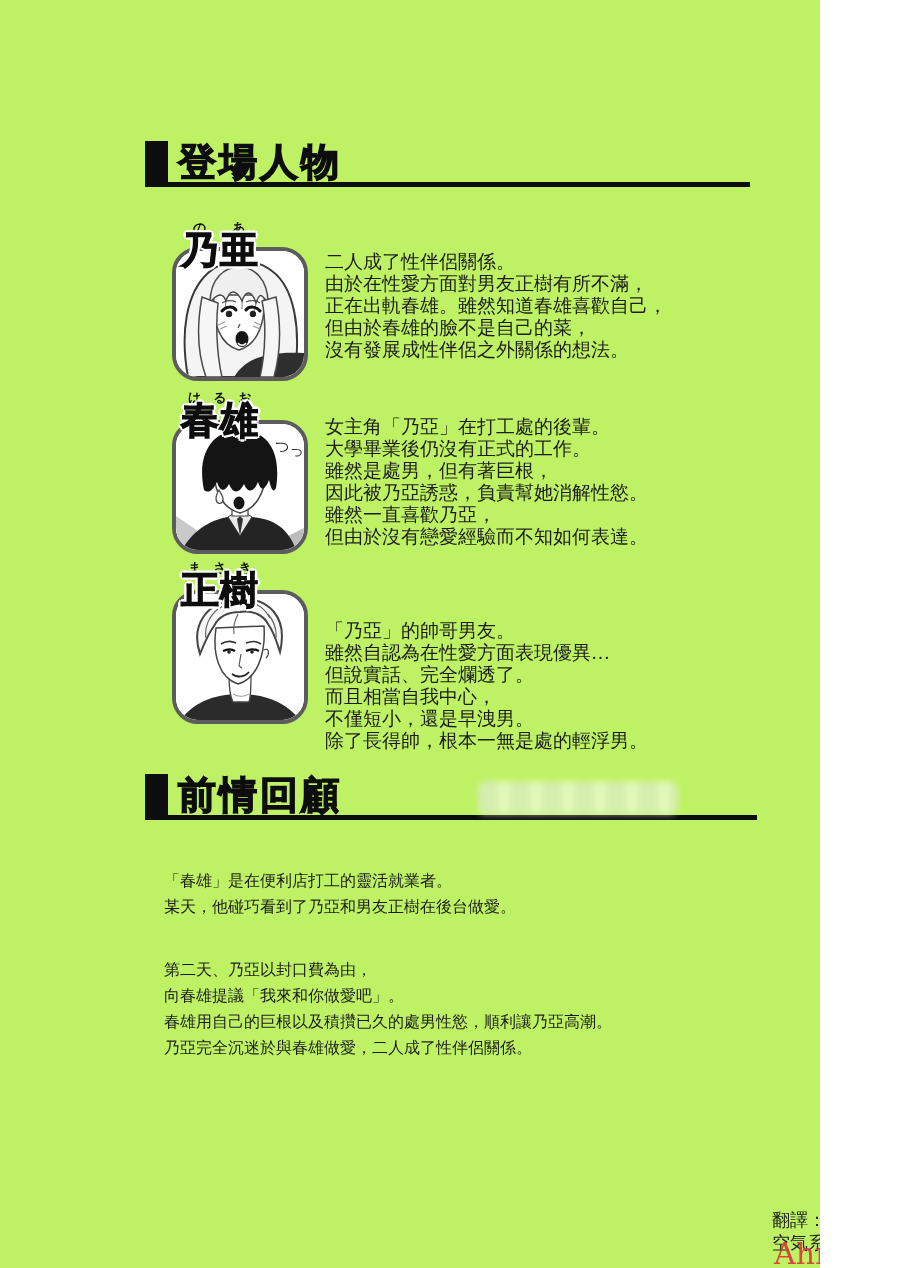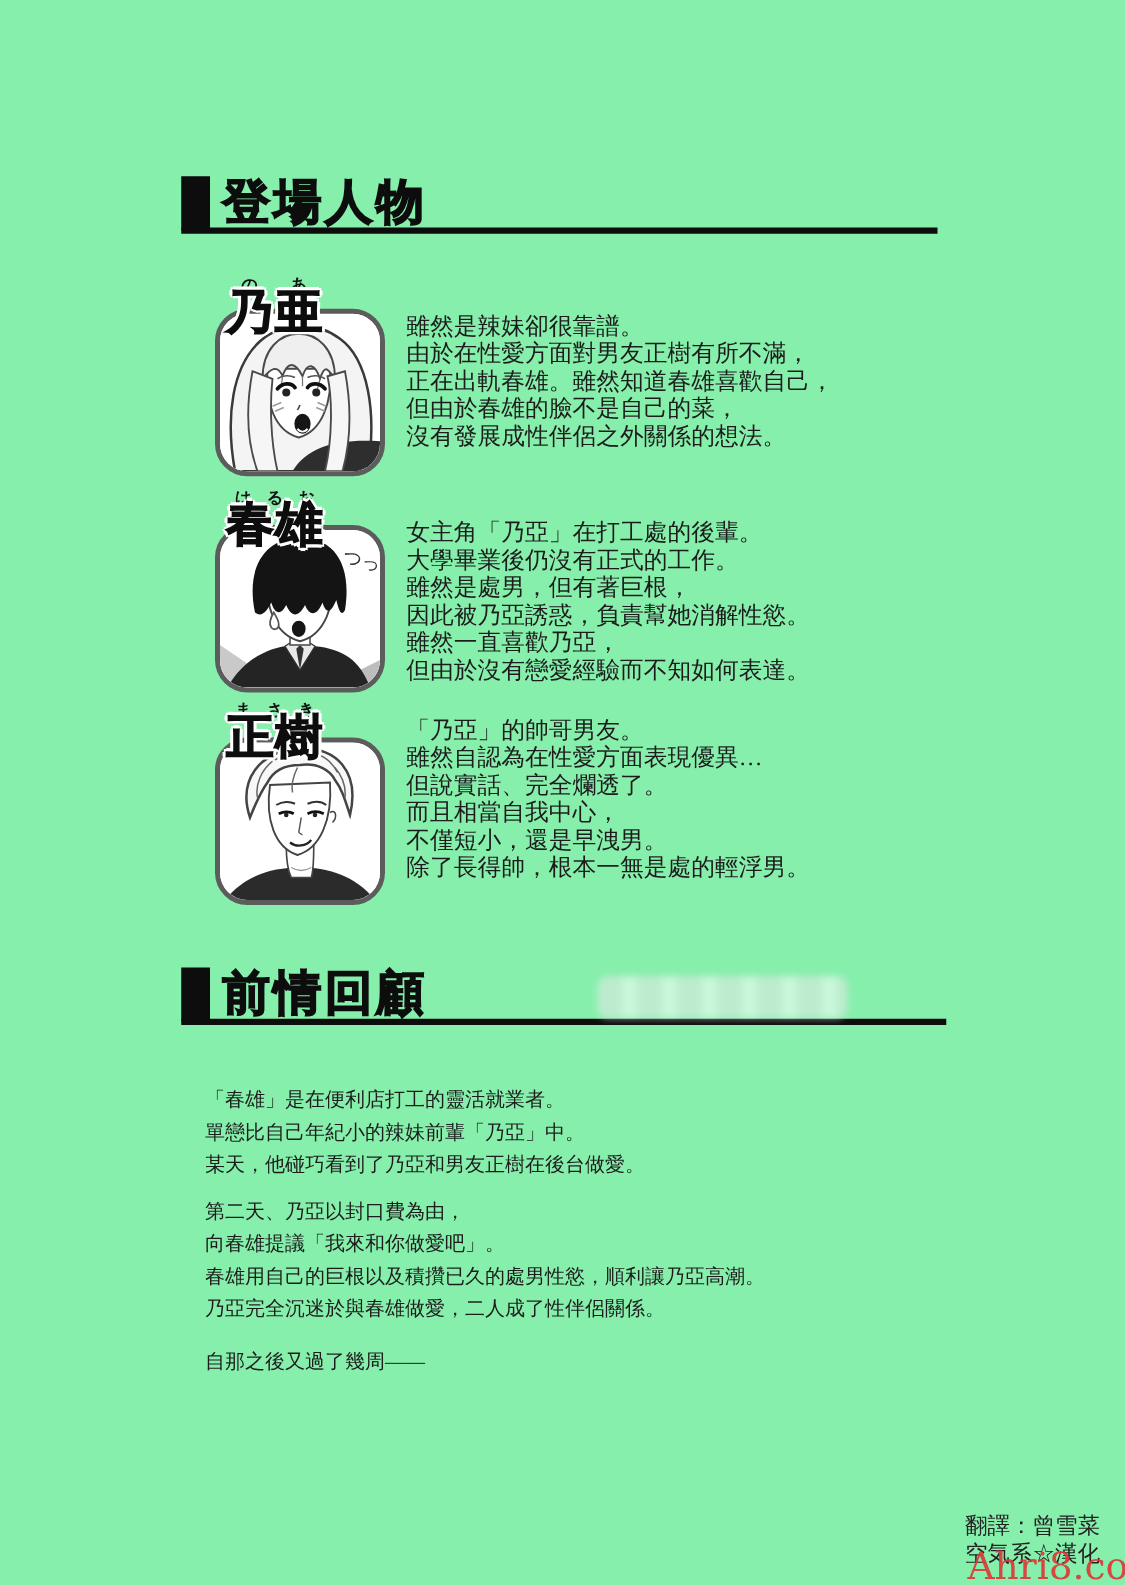--- a/index.html
+++ b/index.html
@@ -1,16 +1,16 @@
 <!DOCTYPE html>
 <html><head>
 <meta charset="utf-8">
 <style>
   html,body{margin:0;padding:0;background:#fff;}
-  .page{position:relative;width:900px;height:1268px;background:#86efac;overflow:hidden;
+  .page{position:relative;width:820px;height:1268px;background:#bef264;overflow:hidden;
         font-family:"Liberation Sans",sans-serif;color:#1a1a1a;}
 
   
   .sec-header{position:absolute;left:145px;height:48px;}
   .sec-header .hblock{position:absolute;left:0;top:0;width:23px;height:43px;background:#0d0d0d;}
   .sec-header .htitle{position:absolute;left:33px;top:0;margin:0;font-size:38px;line-height:42px;
         font-weight:900;letter-spacing:3px;color:#0d0d0d;-webkit-text-stroke:1.4px #0d0d0d;white-space:nowrap;}
   .sec-header .hline{position:absolute;left:0;top:41px;height:5px;background:#0d0d0d;}
   #hdr-characters{top:141px;width:605px;}
   #hdr-characters .hline{width:605px;}
@@ -42,21 +42,21 @@
   #portrait-haruo{left:172px;top:420px;}
   #furi-masaki{left:188px;top:559px;}
   #name-masaki{left:181px;top:571px;}
   #portrait-masaki{left:172px;top:590px;}
 
   .char-desc{position:absolute;left:325px;font-family:"Liberation Serif","DejaVu Serif",serif;
         font-size:19px;line-height:22px;color:#1c1c1c;white-space:nowrap;}
   .char-desc p{margin:0;}
   #desc-noa{top:251px;}
   #desc-haruo{top:416px;}
-  #desc-masaki{top:574px;}
+  #desc-masaki{top:620px;}
 
   
   .recap-p{position:absolute;left:148px;margin:16px;font-family:"Liberation Serif","DejaVu Serif",serif;
         font-size:16px;line-height:26px;color:#1c1c1c;white-space:nowrap;}
   .recap-p p{margin:0;}
   #recap-p1{top:852px;}
   #recap-p2{top:941px;}
   #recap-p3{top:1061px;}
 
   
@@ -94,21 +94,21 @@
       <path d="M70,59 C73,55 80,55 84,60" stroke="#111" stroke-width="3" fill="none" stroke-linecap="round"></path>
       <circle cx="77" cy="63" r="3.2" fill="#222"></circle>
       <path d="M46,52 C50,49 56,49 60,51 M70,51 C74,49 80,49 84,52" stroke="#555" stroke-width="1.3" fill="none"></path>
       <path d="M42,74 L49,71 M44,78 L51,75 M78,71 L85,74 M77,75 L84,78" stroke="#9a9a9a" stroke-width="1.2"></path>
       <path d="M64,73 L62,77" stroke="#444" stroke-width="1.3"></path>
       <ellipse cx="66" cy="88" rx="6.5" ry="8" fill="#161616"></ellipse>
       <path d="M62,92 C64,95 68,95 70,92" stroke="#fff" stroke-width="1.5" fill="none"></path>
     </svg>
   </div>
   <div class="char-desc" id="desc-noa">
-    <p>雖然是辣妹卻很靠譜。</p>
+    <p>二人成了性伴侶關係。</p>
     <p>由於在性愛方面對男友正樹有所不滿，</p>
     <p>正在出軌春雄。雖然知道春雄喜歡自己，</p>
     <p>但由於春雄的臉不是自己的菜，</p>
     <p>沒有發展成性伴侶之外關係的想法。</p>
   </div>
 
   <div class="furigana ls3" id="furi-haruo">はるお</div>
   <h2 class="char-name" id="name-haruo">春雄</h2>
   <div class="portrait" id="portrait-haruo">
     <svg width="128" height="126" viewBox="0 0 128 126">
@@ -168,30 +168,26 @@
 
   <div class="sec-header" id="hdr-recap">
     <div class="hblock"></div>
     <h1 class="htitle">前情回顧</h1>
     <div class="hline"></div>
   </div>
   <div class="ghost-artifact"></div>
 
   <div class="recap-p" id="recap-p1">
     <p>「春雄」是在便利店打工的靈活就業者。</p>
-    <p>單戀比自己年紀小的辣妹前輩「乃亞」中。</p>
     <p>某天，他碰巧看到了乃亞和男友正樹在後台做愛。</p>
   </div>
   <div class="recap-p" id="recap-p2">
     <p>第二天、乃亞以封口費為由，</p>
     <p>向春雄提議「我來和你做愛吧」。</p>
     <p>春雄用自己的巨根以及積攢已久的處男性慾，順利讓乃亞高潮。</p>
     <p>乃亞完全沉迷於與春雄做愛，二人成了性伴侶關係。</p>
-  </div>
-  <div class="recap-p" id="recap-p3">
-    <p>自那之後又過了幾周——</p>
   </div>
 
   <div class="credit-line" id="credit-1">翻譯：曾雪菜</div>
   <div class="credit-line" id="credit-2">空気系☆漢化</div>
   <div class="site-watermark">Ahri8.com</div>
 
 </div>
 
 </body></html>

